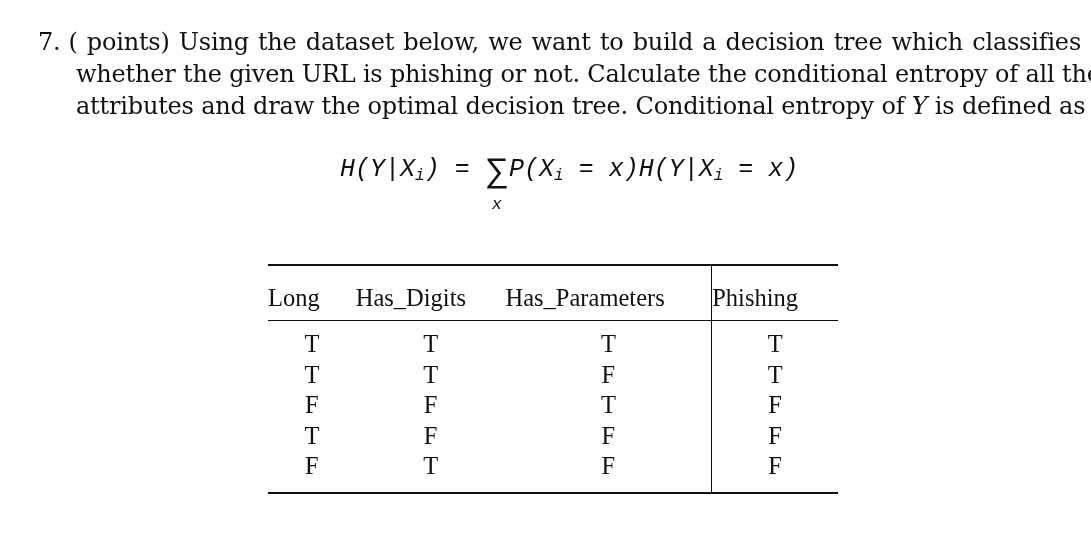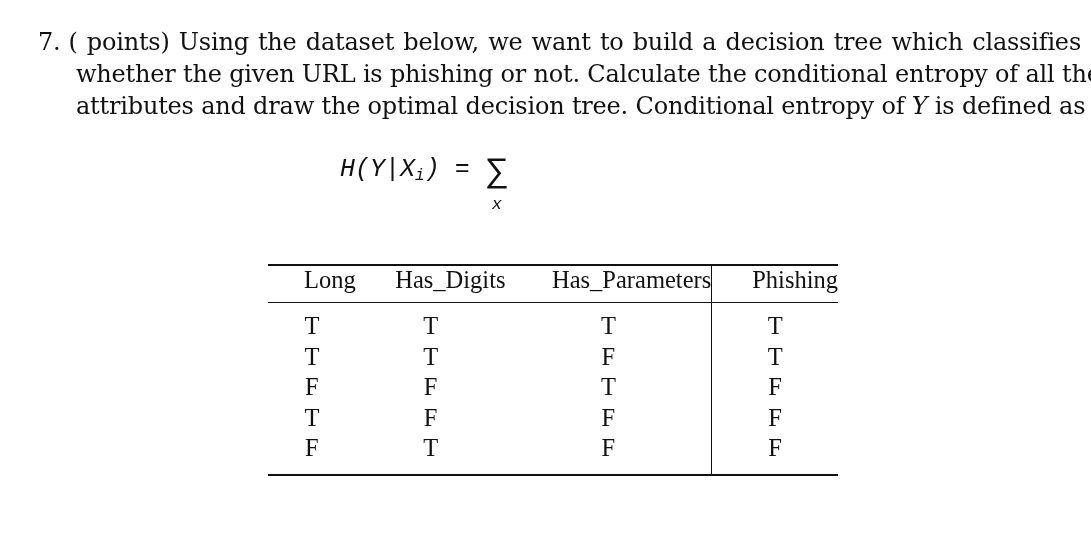--- a/index.html
+++ b/index.html
@@ -87,22 +87,22 @@
       border-bottom: 1.5px solid #111;
     }
     .data-table tbody tr:last-child td {
       padding-bottom: 10px;
     }
     .data-table tbody {
       border-bottom: 2.5px solid #111;
     }
     .data-table th {
       font-weight: normal;
-      padding: 0 0 8px 0;
-      text-align: right;
+      padding: 18px 0 8px 0;
+      text-align: left;
       white-space: nowrap;
     }
     .data-table td {
       text-align: center;
       padding: 0;
       height: 30.5px;
       line-height: 30px;
     }
     .data-table tbody tr:first-child td {
       padding-top: 8px;
@@ -118,21 +118,21 @@
 </head>
 <body>
 
 <div class="problem">
   <span class="line first"><span class="problem-number">7.</span><span>( points) Using the dataset below, we want to build a decision tree which classifies</span></span>
   <span class="line indent">whether the given URL is phishing or not. Calculate the conditional entropy of all the</span>
   <span class="line indent"><span>attributes and draw the optimal decision tree. Conditional entropy of</span> <span class="ital">Y</span> <span>is defined as</span></span>
 </div>
 
 <div class="formula">
-  <span class="ital"><span>H(Y|X</span><sub>i</sub><span>)</span></span><span> = </span><span class="sum"><span>∑</span><span class="sum-sub">x</span></span>
+  <span class="ital"><span>H(Y|X</span><sub>i</sub><span>)</span></span><span> = </span><span class="sum"><span>∑</span><span class="sum-sub">x</span></span><span class="ital"><span>P(X</span><sub>i</sub><span> = x)H(Y|X</span><sub>i</sub><span> = x)</span></span>
 </div>
 
 <table class="data-table">
   <thead>
     <tr>
       <th class="col-long">Long</th>
       <th class="col-digits">Has_Digits</th>
       <th class="col-params sep">Has_Parameters</th>
       <th class="col-phish">Phishing</th>
     </tr>

